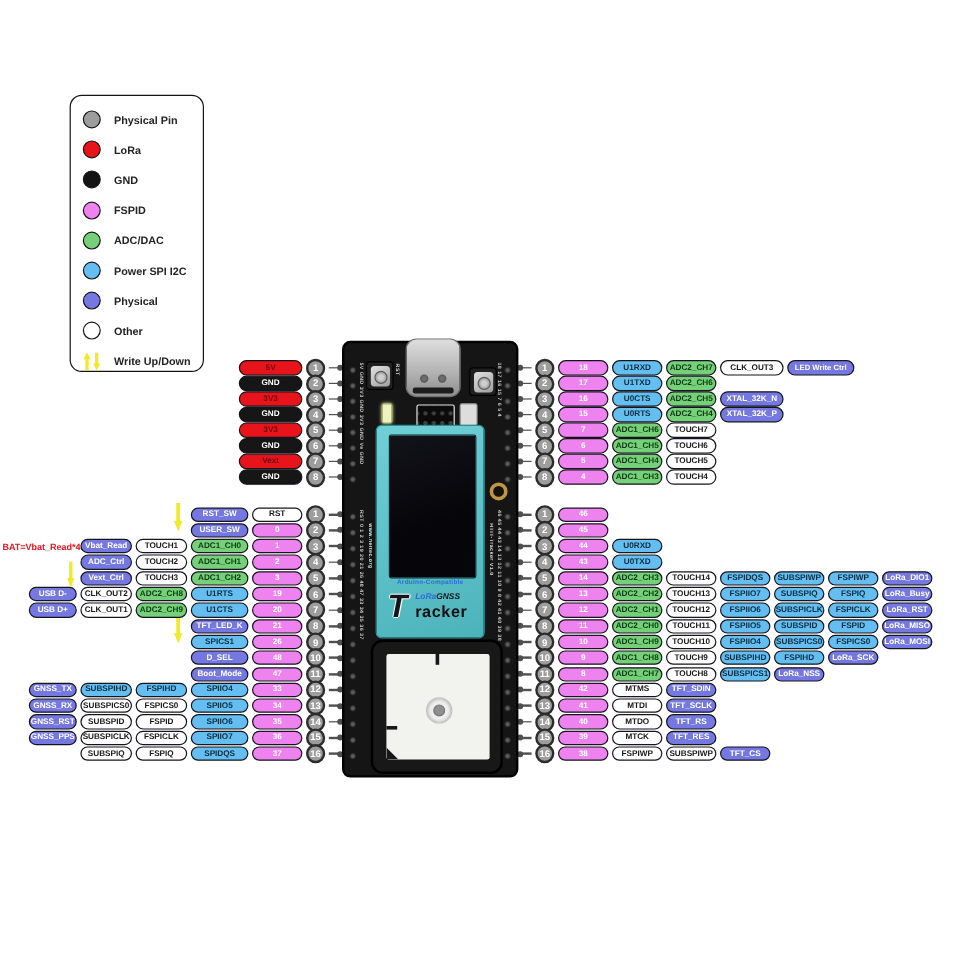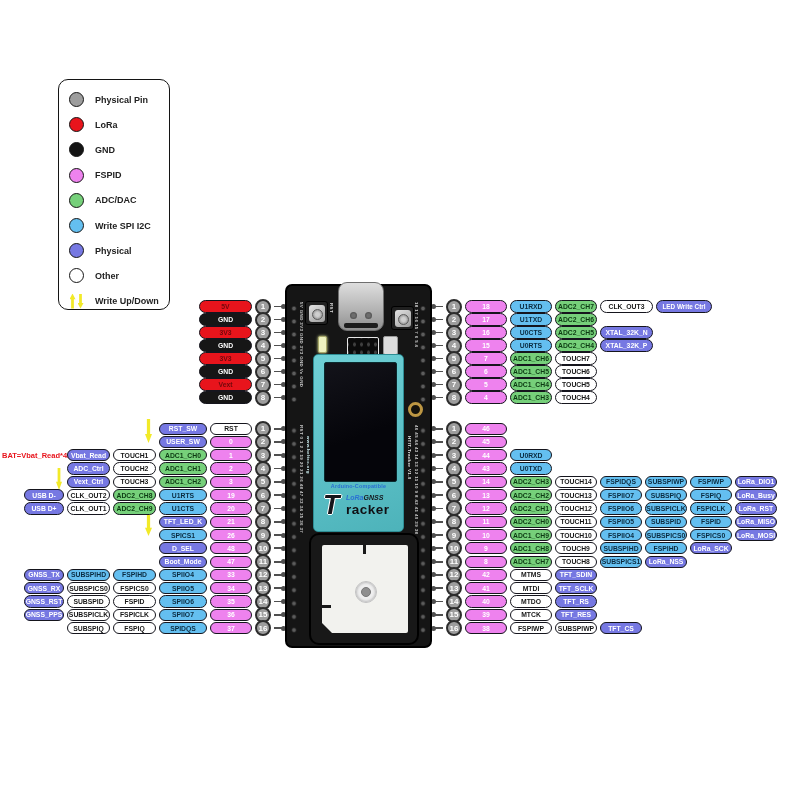--- a/index.html
+++ b/index.html
@@ -124,21 +124,21 @@
       <div class="li">
         <div class="sw" style="background: rgb(238, 130, 238);"></div>
         <div class="lab">FSPID</div>
       </div>
       <div class="li">
         <div class="sw" style="background: rgb(118, 208, 122);"></div>
         <div class="lab">ADC/DAC</div>
       </div>
       <div class="li">
         <div class="sw" style="background: rgb(100, 191, 240);"></div>
-        <div class="lab">Write SPI I2C</div>
+        <div class="lab">Power SPI I2C</div>
       </div>
       <div class="li">
         <div class="sw" style="background: rgb(118, 120, 226);"></div>
         <div class="lab">Physical</div>
       </div>
       <div class="li">
         <div class="sw" style="background: rgb(255, 255, 255);"></div>
         <div class="lab">Other</div>
       </div>
       <div class="li">

